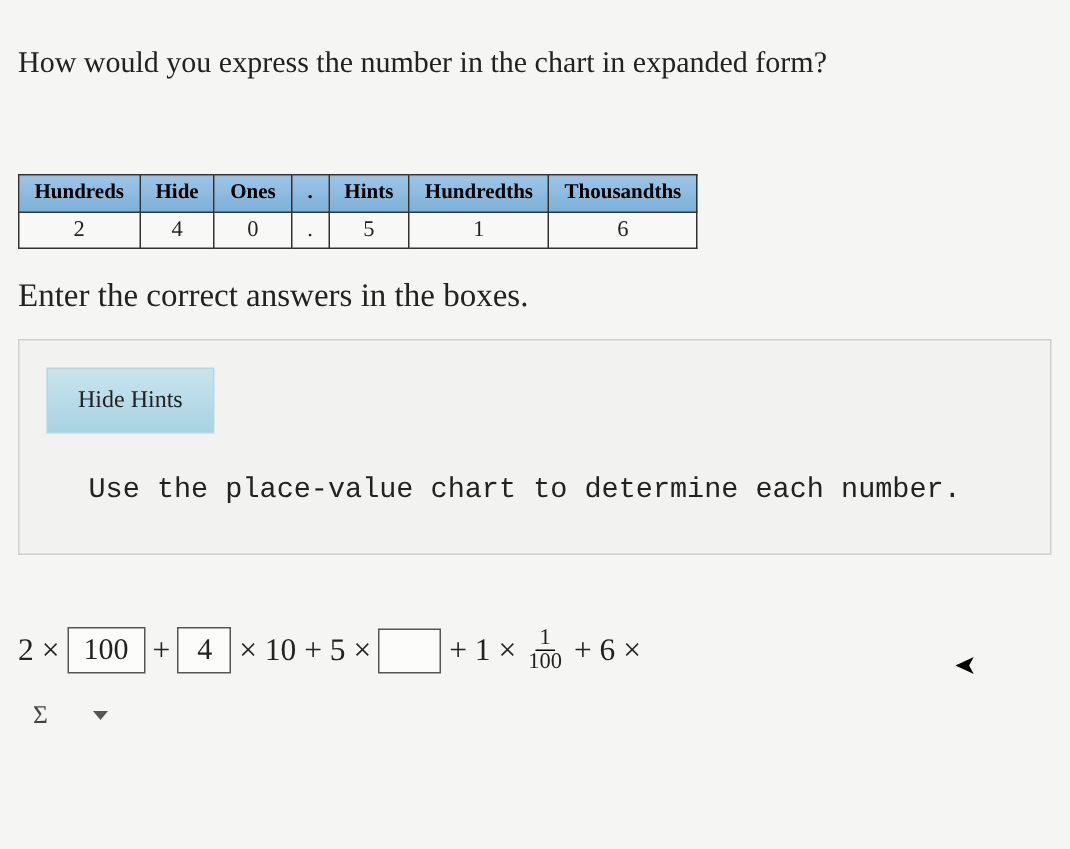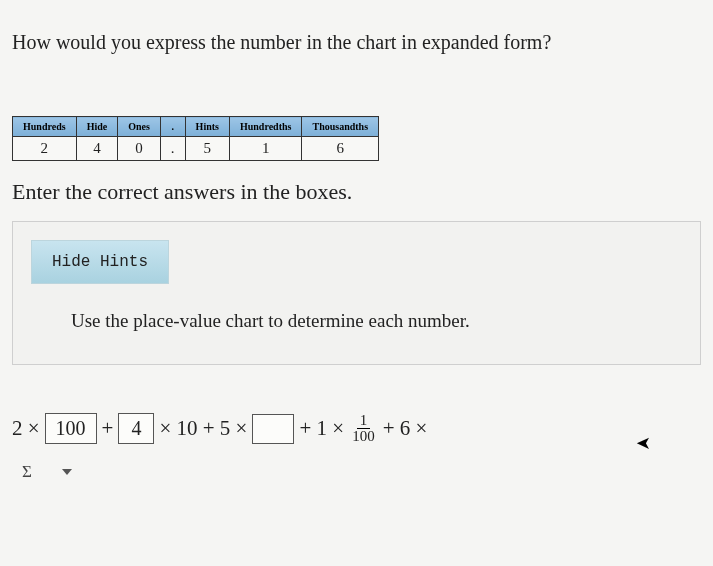--- a/index.html
+++ b/index.html
@@ -19,21 +19,21 @@
     line-height: 1.4;
   }
   .pv-table {
     border-collapse: collapse;
     margin-bottom: 18px;
   }
   .pv-table th {
     background: linear-gradient(#9dc5e6, #7db0d8);
     border: 1px solid #333;
     padding: 4px 10px;
-    font-size: 10px;
+    font-size: 14px;
     font-weight: bold;
     color: #000;
   }
   .pv-table td {
     border: 1px solid #333;
     padding: 3px 10px;
     font-size: 15px;
     text-align: center;
     background: #f8f8f6;
   }
@@ -46,29 +46,30 @@
     border: 1px solid #cfcfcf;
     padding: 18px 18px 32px 18px;
     background: #f2f2f0;
     margin-bottom: 48px;
   }
   .hide-hints-btn {
     background: linear-gradient(#c8e4ef, #a9d2e0);
     border: 1px solid #bcd5dd;
     padding: 12px 20px;
     font-size: 16px;
-    font-family: Liberation Mono, monospace;
+    font-family: Liberation Serif, serif;
     color: #222;
     cursor: pointer;
     display: inline-block;
     margin-bottom: 26px;
   }
   .hint-text {
     font-size: 19px;
-    margin-left: 40px;
+    margin-left: 28px;
+    font-family: Liberation Mono, monospace;
   }
   .equation-row {
     font-size: 21px;
     display: flex;
     align-items: center;
     flex-wrap: nowrap;
     gap: 5px;
     margin-bottom: 18px;
   }
   .answer-box {

